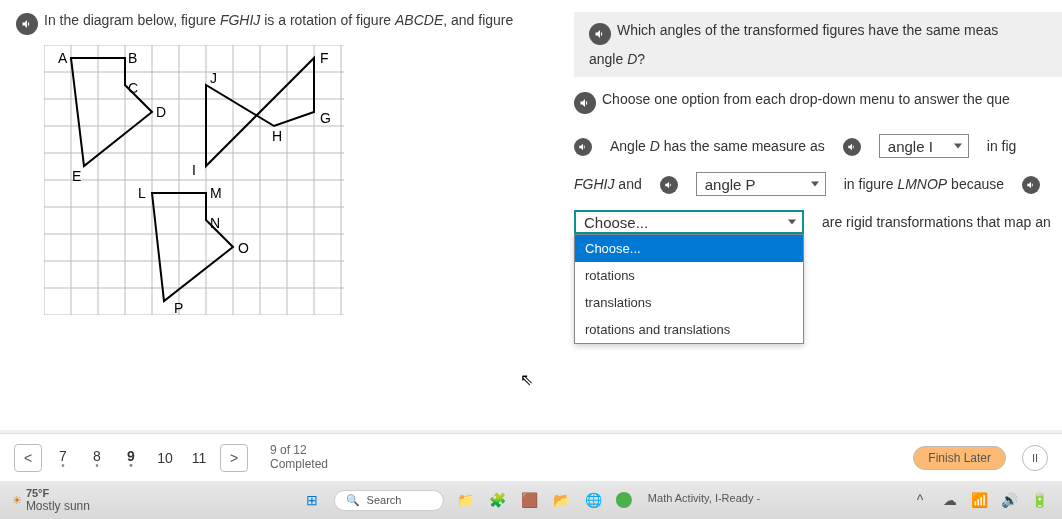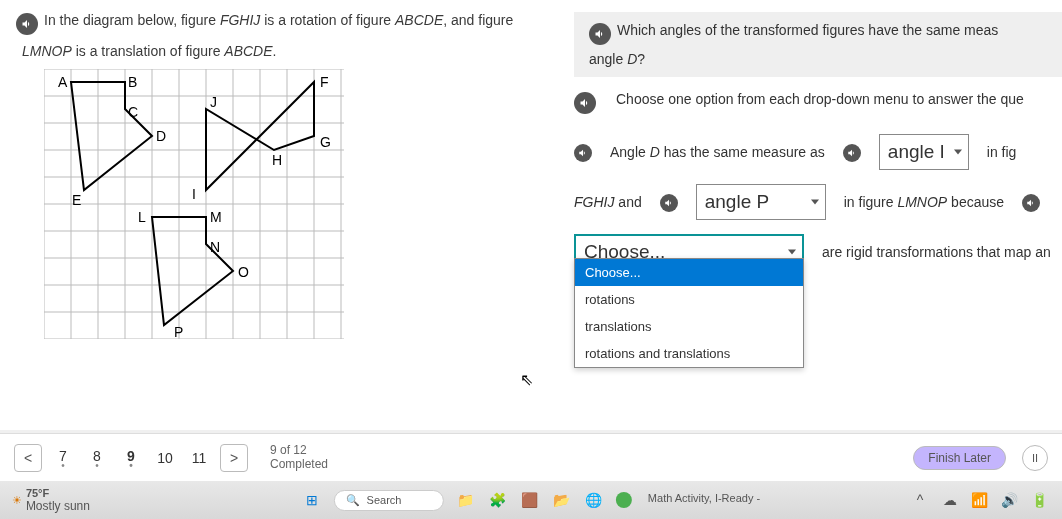--- a/index.html
+++ b/index.html
@@ -8,35 +8,35 @@
   .left-panel{width:570px;padding:12px 16px;background:#fff}
   .right-panel{width:492px;padding:12px 0 12px 4px;background:#fff;position:relative}
   .prompt-line{display:flex;align-items:flex-start;gap:6px;margin-bottom:8px;color:#3a3a3a;font-size:14px}
   .speaker-icon{flex-shrink:0;width:22px;height:22px;border-radius:50%;background:#555;display:flex;align-items:center;justify-content:center;margin-top:1px}
   .speaker-icon svg{width:12px;height:12px;fill:#fff}
   .speaker-small{width:18px;height:18px}
   .speaker-small svg{width:10px;height:10px}
   .italic{font-style:italic}
   .diagram{margin-top:10px;margin-left:28px}
   .question-block{background:#efefef;padding:10px 15px;margin-bottom:14px;color:#333;font-size:14px}
-  .instr{display:flex;align-items:flex-start;gap:20px;font-size:14px;color:#333;margin-bottom:20px}
+  .instr{display:flex;align-items:flex-start;gap:6px;font-size:14px;color:#333;margin-bottom:20px}
   .answer-line{display:flex;align-items:center;gap:18px;font-size:14px;color:#333;margin-bottom:14px;flex-wrap:wrap}
-  .select-box{border:1px solid #888;background:#fff;padding:3px 22px 3px 8px;font-size:19px;position:relative;min-width:90px;height:36px;display:flex;align-items:center}
+  .select-box{border:1px solid #888;background:#fff;padding:3px 22px 3px 8px;font-size:15px;position:relative;min-width:90px;height:24px;display:flex;align-items:center}
   .select-box::after{content:"";position:absolute;right:6px;top:50%;transform:translateY(-50%);border-left:4px solid transparent;border-right:4px solid transparent;border-top:5px solid #555}
   .dropdown-container{position:relative;display:inline-block}
   .select-wide{min-width:230px;border:2px solid #0a9396}
   .dropdown-menu{position:absolute;top:24px;left:0;width:230px;background:#fff;border:1px solid #888;z-index:10;box-shadow:0 2px 6px rgba(0,0,0,.2)}
   .dropdown-item{padding:6px 10px;font-size:13px;color:#333}
   .dropdown-item.active{background:#0078d4;color:#fff}
   .footer-nav{position:absolute;bottom:38px;left:0;right:0;height:48px;background:#fff;border-top:1px solid #ddd;display:flex;align-items:center;padding:0 14px;gap:8px}
   .nav-btn{width:28px;height:28px;border:1px solid #bbb;border-radius:4px;background:#fff;display:flex;align-items:center;justify-content:center;font-size:14px;color:#555;cursor:pointer}
   .page-num{width:26px;text-align:center;font-size:14px;color:#333;cursor:pointer}
   .page-num.dot::after{content:"•";display:block;font-size:10px;color:#888;line-height:4px}
   .progress-label{font-size:12px;color:#666;margin-left:14px;line-height:1.1}
-  .finish-btn{margin-left:auto;border:1px solid #bbb;border-radius:14px;padding:4px 14px;font-size:12px;color:#555;background:#c4b5fd;cursor:pointer}
+  .finish-btn{margin-left:auto;border:1px solid #bbb;border-radius:14px;padding:4px 14px;font-size:12px;color:#555;background:#fdba74;cursor:pointer}
   .pause-btn{width:26px;height:26px;border:1px solid #bbb;border-radius:50%;display:flex;align-items:center;justify-content:center;font-size:11px;color:#555;margin-left:8px;cursor:pointer}
   .taskbar{position:absolute;bottom:0;left:0;right:0;height:38px;background:linear-gradient(#e8e8e8,#d8d8d8);display:flex;align-items:center;padding:0 12px;gap:14px;font-size:11px;color:#555}
   .taskbar .weather{display:flex;align-items:center;gap:4px}
   .taskbar .center{position:absolute;left:50%;transform:translateX(-50%);display:flex;align-items:center;gap:12px}
   .taskbar .search-box{display:flex;align-items:center;gap:6px;background:#fff;border:1px solid #ccc;border-radius:14px;padding:3px 12px;width:110px}
   .taskbar .right{margin-left:auto;display:flex;align-items:center;gap:10px}
   .tb-icon{width:20px;height:20px;display:flex;align-items:center;justify-content:center;font-size:14px}
   .cursor{position:absolute;left:520px;top:370px;font-size:16px;color:#000;pointer-events:none}
 </style>
 </head>
@@ -46,26 +46,20 @@
 
   <div class="left-panel">
     <div class="prompt-line">
       <span class="speaker-icon">
         <svg viewBox="0 0 24 24">
             <path d="M3 9v6h4l5 5V4L7 9H3zm13.5 3a4.5 4.5 0 0 0-2.5-4v8a4.5 4.5 0 0 0 2.5-4z"></path>
           </svg>
       </span>
       <span>
         <span>In the diagram below, figure </span><span class="italic">FGHIJ</span><span> is a rotation of figure </span><span class="italic">ABCDE</span><span>, and figure</span>
-      </span>
-    </div>
-    <div class="prompt-line" style="margin-left:0px">
-      <span style="width:0px"></span>
-      <span>
-        <span class="italic">LMNOP</span><span> is a translation of figure </span><span class="italic">ABCDE</span><span>.</span>
       </span>
     </div>
 
     <div class="diagram">
       <svg width="300" height="270" viewBox="0 0 300 270">
 
         <g stroke="#bbb" stroke-width="1">
           <line x1="0" y1="0" x2="300" y2="0"></line>
             <line x1="0" y1="27" x2="300" y2="27"></line>
             <line x1="0" y1="54" x2="300" y2="54"></line>

